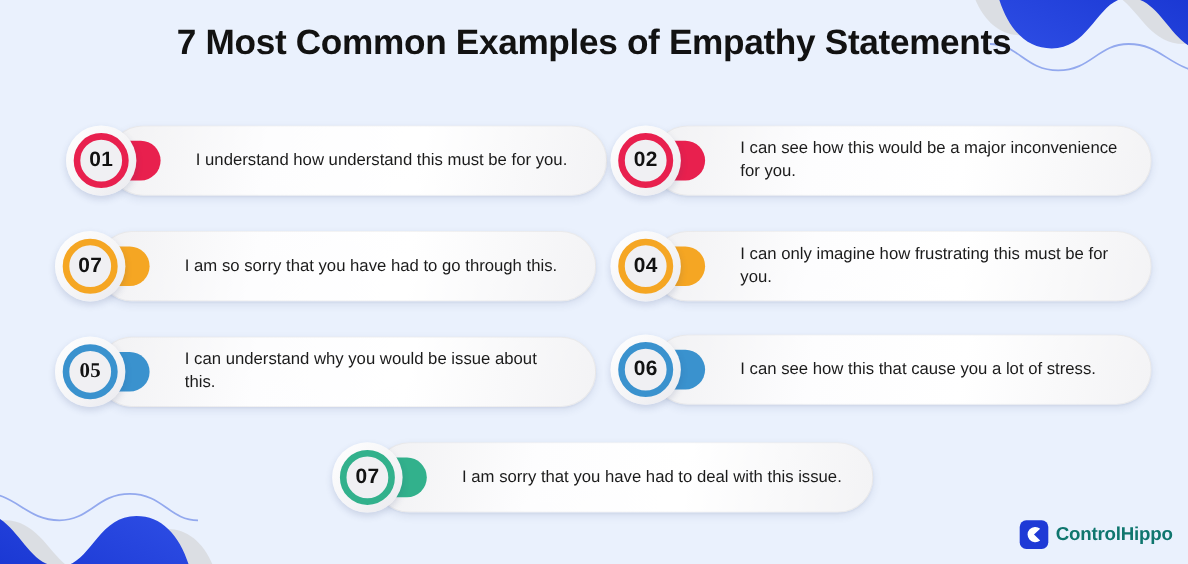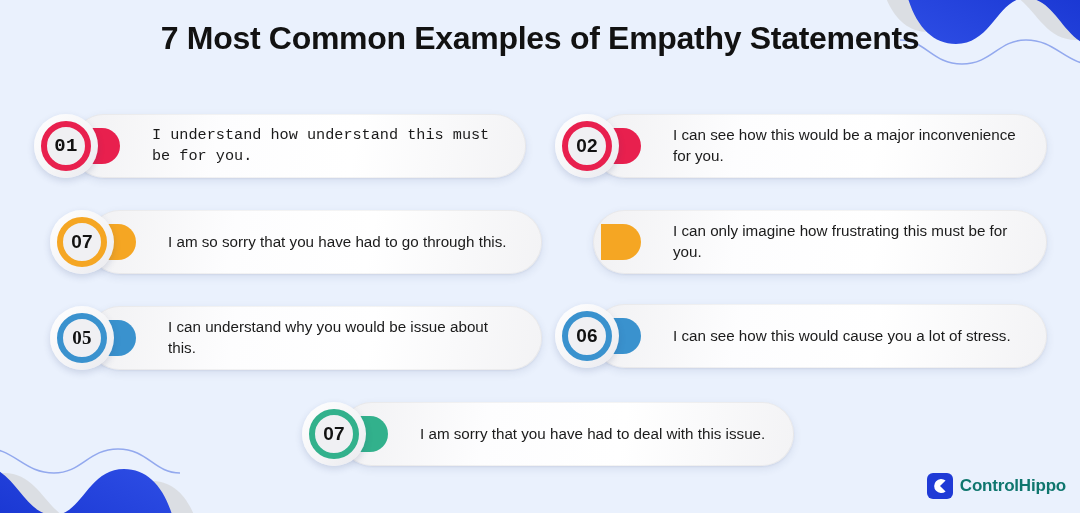--- a/index.html
+++ b/index.html
@@ -135,21 +135,21 @@
     <path d="M10,0 C10,60 30,96 62,96 C96,96 104,56 134,56
              C166,56 172,104 210,104 C238,104 250,84 250,60 L250,0 Z" fill="#d8dade" opacity="0.85"></path>
     <path d="M34,0 C34,66 54,108 90,108 C126,108 132,62 160,62
              C192,62 198,112 236,112 C252,112 250,100 250,88 L250,0 Z" fill="url(#gBL)"></path>
     <path d="M34,104 C60,104 66,128 96,128 C126,128 132,104 160,104
              C192,104 198,130 236,130" fill="none" stroke="#93a9ee" stroke-width="1.6"></path>
   </svg>
 
   <div id="title" style="color: rgb(18, 18, 18);">7 Most Common Examples of Empathy Statements</div>
 
-  <div class="card" style="left:34px; top:114px;font-family:Liberation Mono, monospace;">
+  <div class="card" style="left:60px; top:114px;">
     <div class="card-body"></div>
     <div class="tab" style="background: rgb(232, 32, 78);"></div>
     <div class="badge">
       <div class="ring" style="border-color: rgb(232, 32, 78);">
         <span class="num">01</span>
       </div>
     </div>
     <div class="text">I understand how understand this must be for you.</div>
   </div>
 
@@ -171,20 +171,25 @@
       <div class="ring" style="border-color: rgb(245, 166, 35);">
         <span class="num">07</span>
       </div>
     </div>
     <div class="text">I am so sorry that you have had to go through this.</div>
   </div>
 
   <div class="card" style="left:555px; top:210px;">
     <div class="card-body"></div>
     <div class="tab" style="background: rgb(245, 166, 35);"></div>
+    <div class="badge">
+      <div class="ring" style="border-color: rgb(245, 166, 35);">
+        <span class="num">04</span>
+      </div>
+    </div>
     <div class="text">I can only imagine how frustrating this must be for you.</div>
   </div>
 
   <div class="card" style="left:50px; top:306px;">
     <div class="card-body"></div>
     <div class="tab" style="background: rgb(58, 146, 206);"></div>
     <div class="badge">
       <div class="ring" style="border-color: rgb(58, 146, 206); font-family: Liberation Serif, serif;">
         <span class="num">05</span>
       </div>
@@ -193,21 +198,21 @@
   </div>
 
   <div class="card" style="left:555px; top:304px;">
     <div class="card-body"></div>
     <div class="tab" style="background: rgb(58, 146, 206);"></div>
     <div class="badge">
       <div class="ring" style="border-color: rgb(58, 146, 206);">
         <span class="num">06</span>
       </div>
     </div>
-    <div class="text">I can see how this would cause you a lot of stress.</div>
+    <div class="text">I can see how this that cause you a lot of stress.</div>
   </div>
 
   <div class="card" style="left:302px; top:402px;">
     <div class="card-body"></div>
     <div class="tab" style="background: rgb(50, 177, 140);"></div>
     <div class="badge">
       <div class="ring" style="border-color: rgb(50, 177, 140);">
         <span class="num">07</span>
       </div>
     </div>

